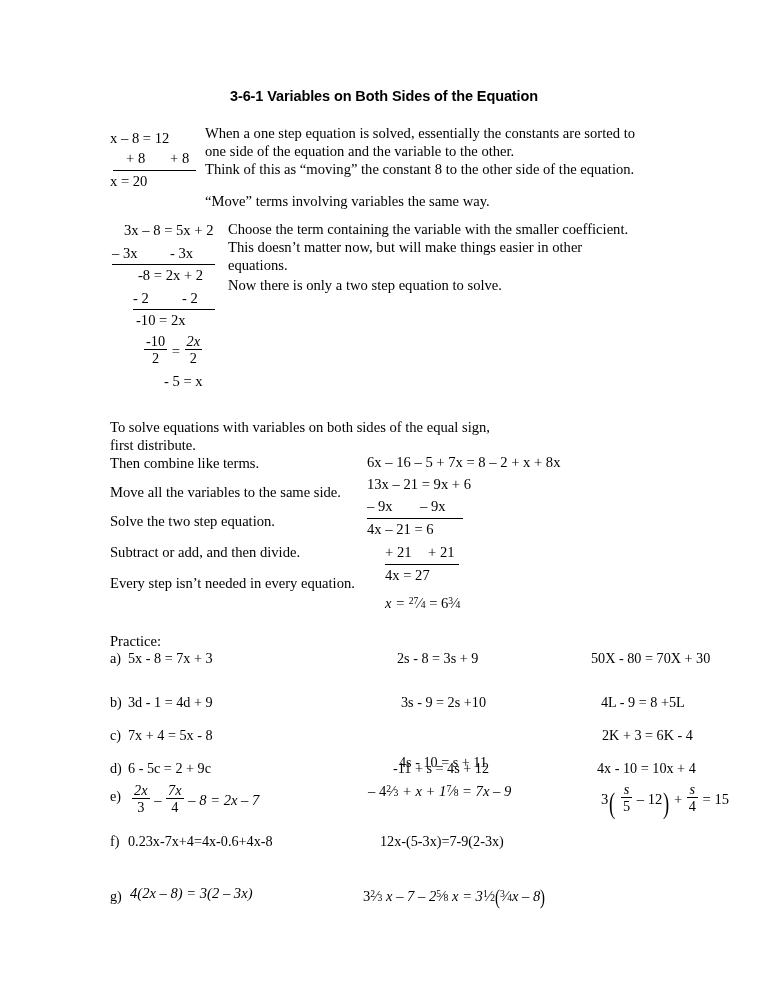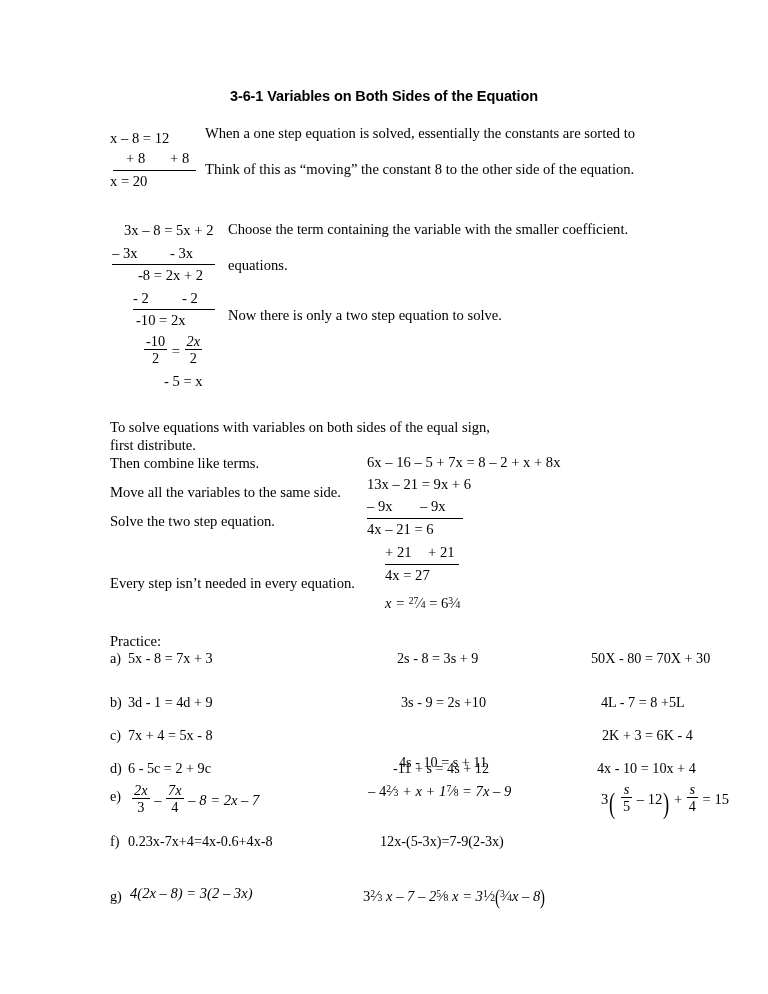--- a/index.html
+++ b/index.html
@@ -106,21 +106,23 @@
 
   <div class="abs math" style="left:110px; top:130px;">x – 8 = 12</div>
 
   <div class="abs math" style="left:126px; top:150px;">+ 8</div>
   <div class="abs math" style="left:170px; top:150px;">+ 8</div>
   <div class="rule" style="left:113px; top:170px; width:83px;"></div>
 
   <div class="abs math" style="left:110px; top:173px;">x = 20</div>
 
   <div class="abs prose" style="left:205px; top:124px;">When a one step equation is solved, essentially the constants are sorted to</div>
+  <div class="abs prose" style="left:205px; top:142px;">one side of the equation and the variable to the other.</div>
   <div class="abs prose" style="left:205px; top:160px;">Think of this as “moving” the constant 8 to the other side of the equation.</div>
+  <div class="abs prose" style="left:205px; top:192px;">“Move” terms involving variables the same way.</div>
 
   <div class="abs math" style="left:124px; top:222px;">3x – 8 = 5x + 2</div>
 
   <div class="abs math" style="left:112px; top:245px;">– 3x</div>
   <div class="abs math" style="left:170px; top:245px;">- 3x</div>
   <div class="rule" style="left:112px; top:264px; width:103px;"></div>
 
   <div class="abs math" style="left:138px; top:267px;">-8 = 2x + 2</div>
 
   <div class="abs math" style="left:133px; top:290px;">- 2</div>
@@ -137,28 +139,30 @@
     <span>=</span>
     <span class="frac mi">
       <span class="num">2x</span>
       <span class="den" style="font-style:normal">2</span>
     </span>
   </div>
 
   <div class="abs math" style="left:148px; top:373px;margin-left:16px;">- 5 = x</div>
 
   <div class="abs prose" style="left:228px; top:220px;">Choose the term containing the variable with the smaller coefficient.</div>
+  <div class="abs prose" style="left:228px; top:238px;">This doesn’t matter now, but will make things easier in other</div>
   <div class="abs prose" style="left:228px; top:256px;">equations.</div>
-  <div class="abs prose" style="left:228px; top:306px;">Now there is only a two step equation to solve.</div>
+  <div class="abs prose" style="left:228px; top:276px;">Now there is only a two step equation to solve.</div>
 
   <div class="abs prose" style="left:110px; top:418px;">To solve equations with variables on both sides of the equal sign,</div>
   <div class="abs prose" style="left:110px; top:436px;">first distribute.</div>
   <div class="abs prose" style="left:110px; top:454px;">Then combine like terms.</div>
   <div class="abs prose" style="left:110px; top:483px;">Move all the variables to the same side.</div>
   <div class="abs prose" style="left:110px; top:512px;">Solve the two step equation.</div>
+  <div class="abs prose" style="left:110px; top:543px;">Subtract or add, and then divide.</div>
   <div class="abs prose" style="left:110px; top:574px;">Every step isn’t needed in every equation.</div>
 
   <div class="abs math" style="left:367px; top:454px;">6x – 16 – 5 + 7x = 8 – 2 + x + 8x</div>
   <div class="abs math" style="left:367px; top:476px;">13x – 21 = 9x + 6</div>
 
   <div class="abs math" style="left:367px; top:498px;">– 9x</div>
   <div class="abs math" style="left:420px; top:498px;">– 9x</div>
   <div class="rule" style="left:367px; top:518px; width:96px;"></div>
 
   <div class="abs math" style="left:367px; top:521px;">4x – 21 = 6</div>
@@ -179,21 +183,21 @@
   <div class="abs prose" style="left:110px; top:632px;">Practice:</div>
 
   <div class="abs plain" style="left:110px; top:650px;">a)</div>
   <div class="abs plain" style="left:128px; top:650px;">5x - 8 = 7x + 3</div>
   <div class="abs plain" style="left:397px; top:650px;">2s - 8 = 3s + 9</div>
   <div class="abs plain" style="left:591px; top:650px;">50X -  80 = 70X + 30</div>
 
   <div class="abs plain" style="left:110px; top:694px;">b)</div>
   <div class="abs plain" style="left:128px; top:694px;">3d - 1 = 4d + 9</div>
   <div class="abs plain" style="left:401px; top:694px;">3s - 9 = 2s +10</div>
-  <div class="abs plain" style="left:601px; top:694px;">4L  - 7 = 8  +5L</div>
+  <div class="abs plain" style="left:601px; top:694px;">4L  - 9 = 8  +5L</div>
 
   <div class="abs plain" style="left:110px; top:727px;">c)</div>
   <div class="abs plain" style="left:128px; top:727px;">7x + 4 = 5x - 8</div>
   <div class="abs plain" style="left:399px; top:727px;margin-top:27px;">4s - 10 = s + 11</div>
   <div class="abs plain" style="left:602px; top:727px;">2K + 3 = 6K - 4</div>
 
   <div class="abs plain" style="left:110px; top:760px;">d)</div>
   <div class="abs plain" style="left:128px; top:760px;">6 - 5c = 2 + 9c</div>
   <div class="abs plain" style="left:393px; top:760px;">-11 + s = 4s + 12</div>
   <div class="abs plain" style="left:597px; top:760px;">4x  - 10 = 10x + 4</div>

